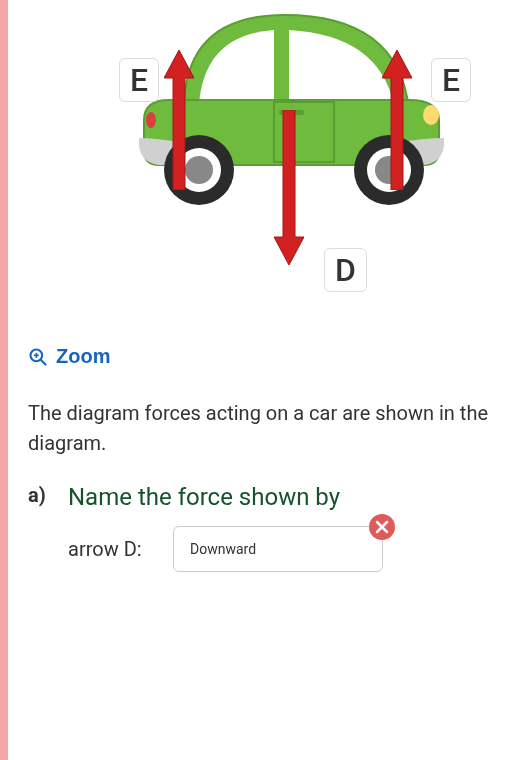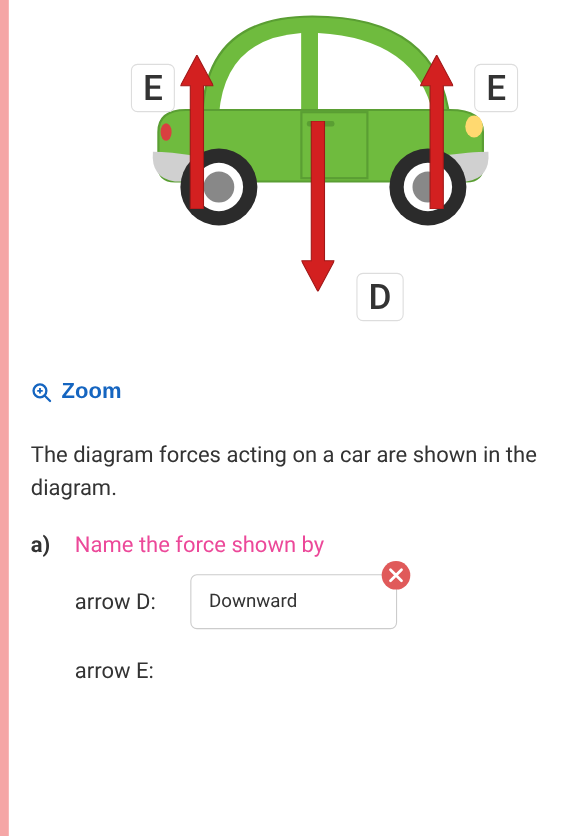--- a/index.html
+++ b/index.html
@@ -93,22 +93,22 @@
       gap: 15px;
       margin-bottom: 15px;
     }
     .part-letter {
       font-size: 20px;
       font-weight: 700;
       color: #333;
       min-width: 25px;
     }
     .part-prompt {
-      font-size: 20px;
-      color: #ec4899;
+      font-size: 24px;
+      color: #14532d;
     }
     .answer-row {
       display: flex;
       align-items: center;
       gap: 15px;
       margin-left: 40px;
       margin-bottom: 25px;
       position: relative;
     }
     .answer-label {
@@ -116,22 +116,22 @@
       color: #333;
       min-width: 90px;
     }
     .answer-input-wrap {
       position: relative;
     }
     .answer-input {
       border: 1.5px solid #ccc;
       border-radius: 6px;
       padding: 14px 16px;
-      font-size: 17px;
-      width: 188px;
+      font-size: 14px;
+      width: 210px;
       color: #333;
       font-family: inherit;
     }
     .wrong-badge {
       position: absolute;
       top: -12px;
       right: -12px;
       width: 26px;
       height: 26px;
       background: #e05a5a;
@@ -224,17 +224,16 @@
     <input class="answer-input" type="text" value="Downward" style="">
     <div class="wrong-badge">
       <svg viewBox="0 0 14 14">
           <path d="M2 2 L12 12 M12 2 L2 12" stroke="#fff" stroke-width="2.5" stroke-linecap="round"></path>
         </svg>
     </div>
   </div>
 </div>
 
 <div class="answer-row">
-  <span class="answer-label">arrow E:</span>
 </div>
 
 
 
 
 </body></html>

